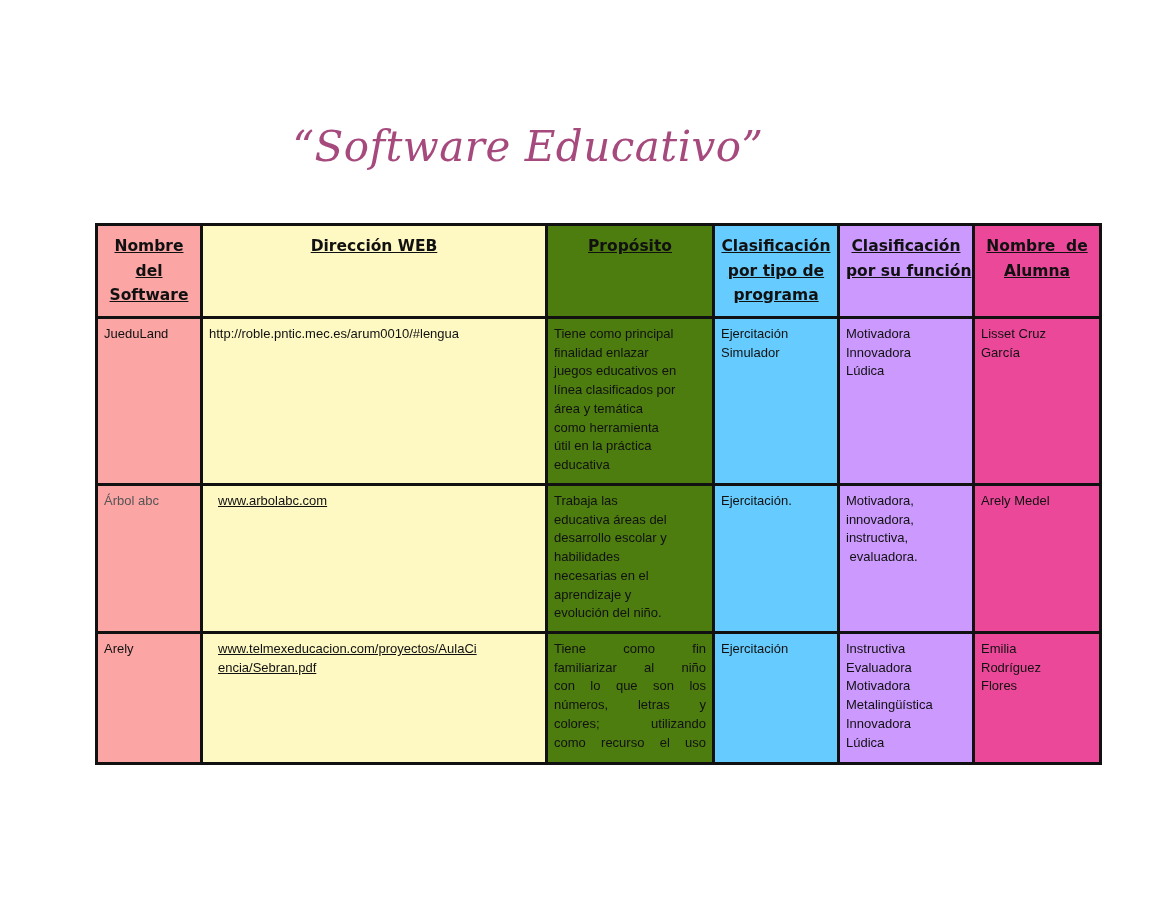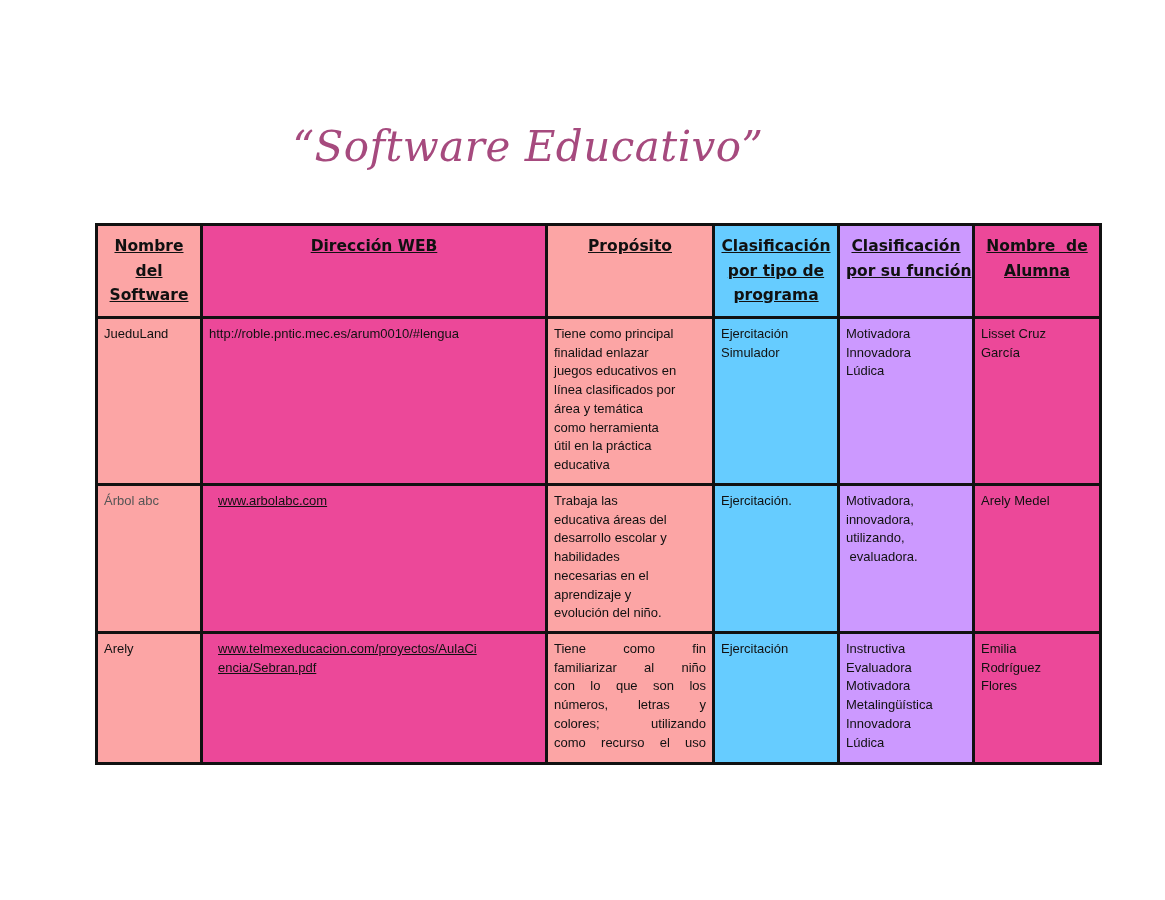--- a/index.html
+++ b/index.html
@@ -20,22 +20,22 @@
     padding:6px 6px;
     font-size:13px; line-height:18.7px; color:#111;
     overflow:hidden;
   }
   table.sw th {
     font-family:"DejaVu Sans", sans-serif; font-weight:bold;
     text-decoration:underline; font-size:15.5px; line-height:24.5px;
     text-align:center; padding:8px 6px 4px 6px; color:#111;
   }
   .c1 { background:#fca5a5; }
-  .c2 { background:#ec4899; }
-  .c3 { background:#fca5a5;margin-top:6px; }
+  .c2 { background:#fef9c3; }
+  .c3 { background:#4d7c0f;margin-top:6px; }
   .c4 { background:#66ccff; }
   .c5 { background:#cc99ff; }
   .c6 { background:#ec4899; }
   tr.h { height:93px; }
   tr.r1 { height:167px; }
   tr.r2 { height:148px; }
   tr.r3 { height:131px; }
   .ln { display:block; white-space:pre; }
   .just { text-align:justify; text-align-last:justify; display:block; }
   a.link { color:#111; text-decoration:underline;margin-left:9px; }
@@ -122,21 +122,21 @@
       <span class="ln">necesarias en el</span>
       <span class="ln">aprendizaje y</span>
       <span class="ln">evolución del niño.</span>
     </td>
     <td class="c4">
       <span class="ln">Ejercitación.</span>
     </td>
     <td class="c5">
       <span class="ln">Motivadora,</span>
       <span class="ln">innovadora,</span>
-      <span class="ln">utilizando,</span>
+      <span class="ln">instructiva,</span>
       <span class="ln"> evaluadora.</span>
     </td>
     <td class="c6">
       <span class="ln">Arely Medel</span>
     </td>
   </tr>
 
   <tr class="r3">
     <td class="c1"><span>Arely</span></td>
     <td class="c2">

